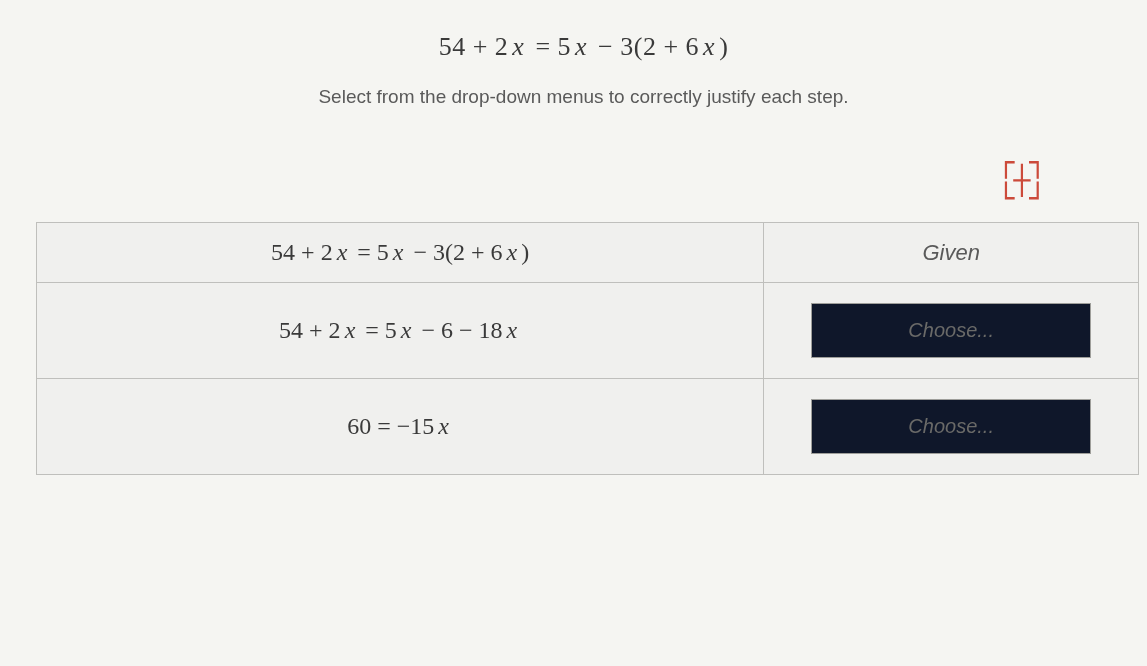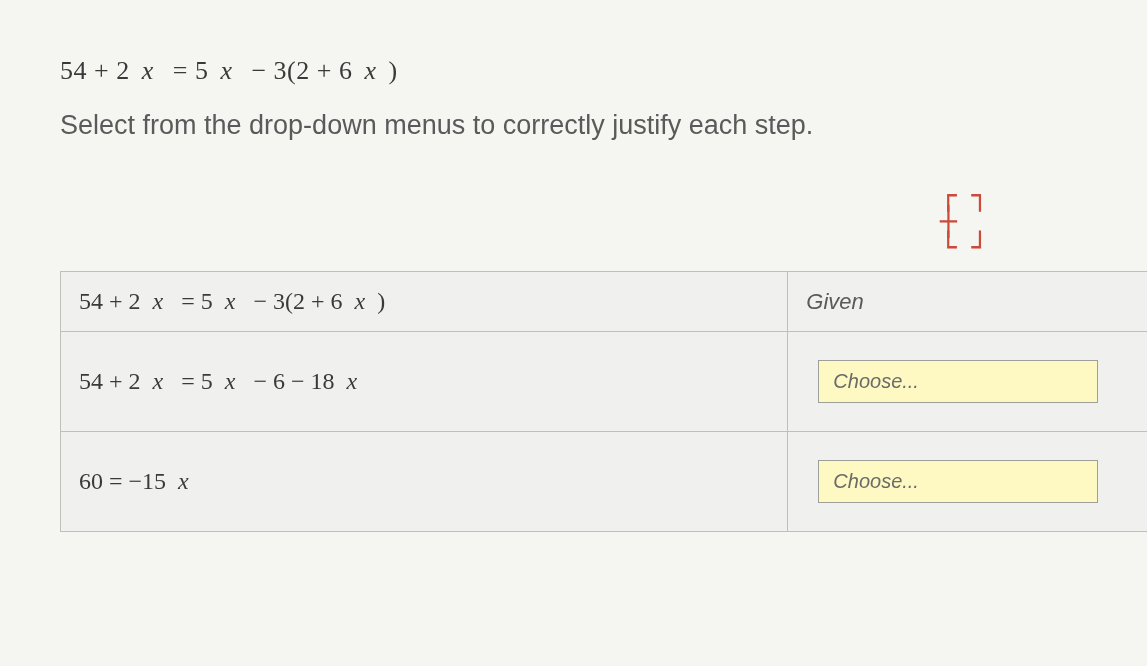--- a/index.html
+++ b/index.html
@@ -1,33 +1,33 @@
 <!DOCTYPE html>
 <html><head>
   <meta charset="utf-8">
   <style>
-    * { box-sizing: border-box; margin: 12px; padding: 0; }
+    * { box-sizing: border-box; margin: 4px; padding: 0; text-align: center; }
     body {
       font-family: Arial, Helvetica, sans-serif;
       background: #f5f5f2;
       width: 1147px;
       height: 666px;
       padding: 20px 20px 20px 24px;
       color: #4a4a4a;
       overflow: hidden;
     }
     .equation-main {
       font-family: "Times New Roman", Georgia, serif;
       font-size: 26px;
       color: #3a3a3a;
       margin-bottom: 24px;
       letter-spacing: 0.5px;
     }
     .instruction {
-      font-size: 27px;
+      font-size: 19px;
       color: #5a5a5a;
       margin-bottom: 48px;
     }
     .cursor-mark {
       color: #cc4a3a;
       font-size: 28px;
       margin-left: 880px;
       margin-bottom: 16px;
       font-family: monospace;
       letter-spacing: -1px;
@@ -51,22 +51,22 @@
       width: 66%;
     }
     td.just {
       font-size: 22px;
       color: #5a5a5a;
       width: 34%;
       font-style: italic;
     }
     .dropdown {
       border: 1.5px solid #9e9e9a;
-      background: #fef9c3;
-      padding: 9px 14px;
+      background: #0f172a;
+      padding: 15px 14px;
       font-size: 20px;
       color: #6a6a68;
       display: inline-block;
       min-width: 280px;
       cursor: pointer;
     }
     .var { font-style: italic; }
   </style>
 </head>
 <body>

